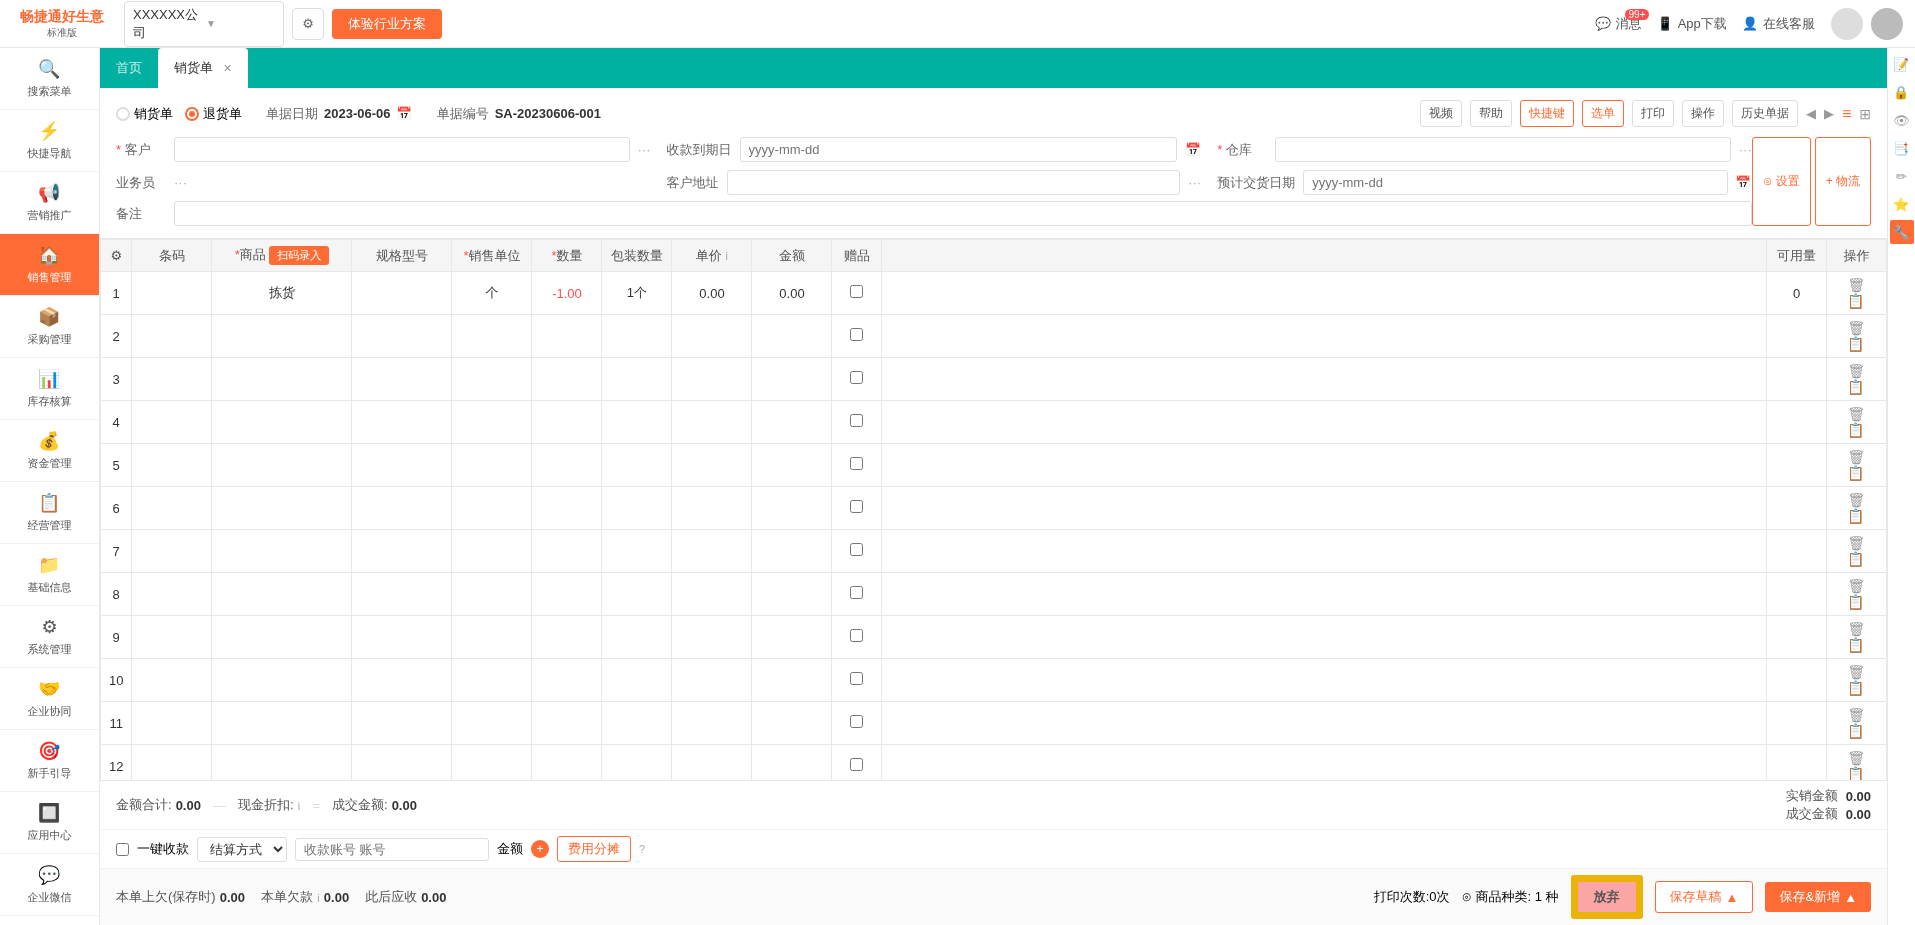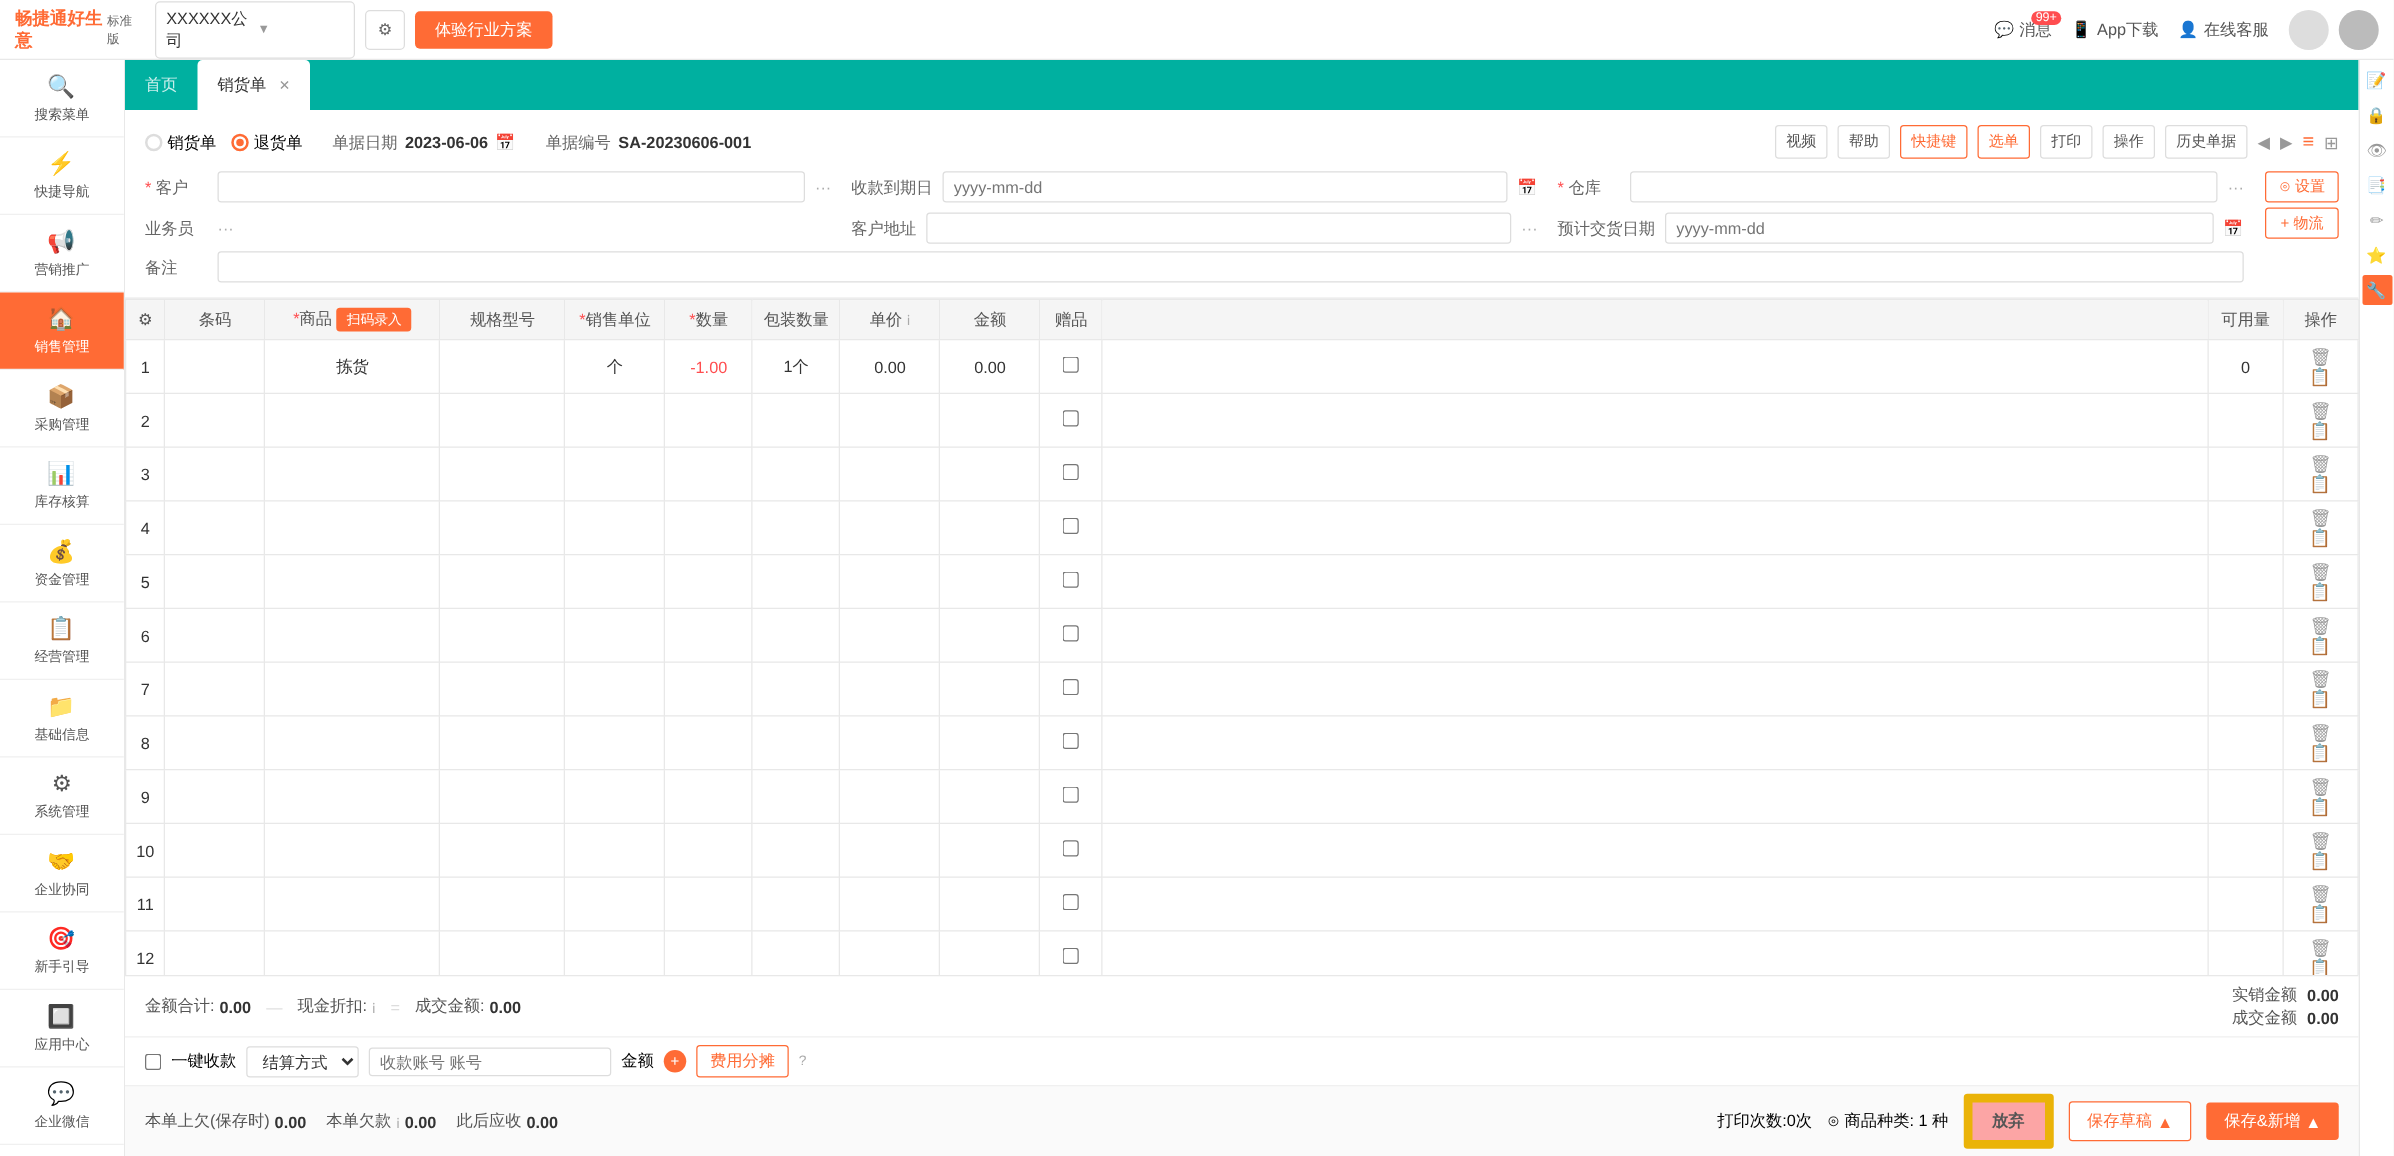--- a/index.html
+++ b/index.html
@@ -11,21 +11,21 @@
       background: #fff;
       display: flex;
       align-items: center;
       padding: 0 12px;
       border-bottom: 1px solid #e8e8e8;
       flex-shrink: 0;
     }
     .top-bar-logo {
       width: 100px;
       display: flex;
-      flex-direction: row;
+      flex-direction: column;
       align-items: center;
       justify-content: center;
       margin-right: 12px;
     }
     .logo-text-main { color: #ff6b35; font-weight: bold; font-size: 14px; }
     .logo-text-sub { color: #666; font-size: 10px; }
     .company-selector {
       display: flex;
       align-items: center;
       background: #fff;
@@ -248,21 +248,21 @@
       color: #333;
       outline: none;
       min-width: 0;
     }
     .form-input-dots {
       color: #aaa;
       cursor: pointer;
     }
     .form-right-buttons {
       display: flex;
-      flex-direction: column;
+      flex-direction: row;
       gap: 4px;
     }
     .settings-btn {
       background: #fff;
       border: 1px solid #ff6b35;
       color: #ff6b35;
       border-radius: 3px;
       padding: 3px 10px;
       cursor: pointer;
       font-size: 12px;
@@ -616,21 +616,21 @@
           <button class="form-action-btn">打印</button>
           <button class="form-action-btn">操作</button>
           <button class="form-action-btn">历史单据</button>
           <span style="cursor:pointer; color:#999;">◀</span>
           <span style="cursor:pointer; color:#999;">▶</span>
           <span style="cursor:pointer; color:#ff6b35; font-size:16px;">≡</span>
           <span style="cursor:pointer; color:#999; font-size:14px;">⊞</span>
         </div>
       </div>
 
-      <div style="display: flex; gap: 17px;">
+      <div style="display: flex; gap: 0;">
         <div style="flex: 1;">
           <div class="form-rows">
 
             <div class="form-row">
               <span class="form-label required">客户</span>
               <input class="form-input" type="text" style="flex: 1 1 0%;">
               <span class="form-input-dots">···</span>
             </div>
             <div class="form-row">
               <span class="form-label">收款到期日</span>

